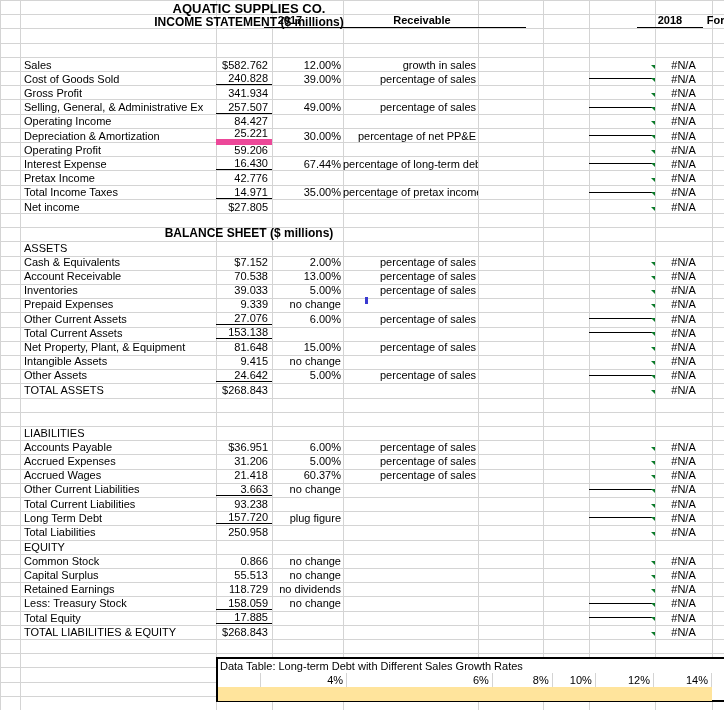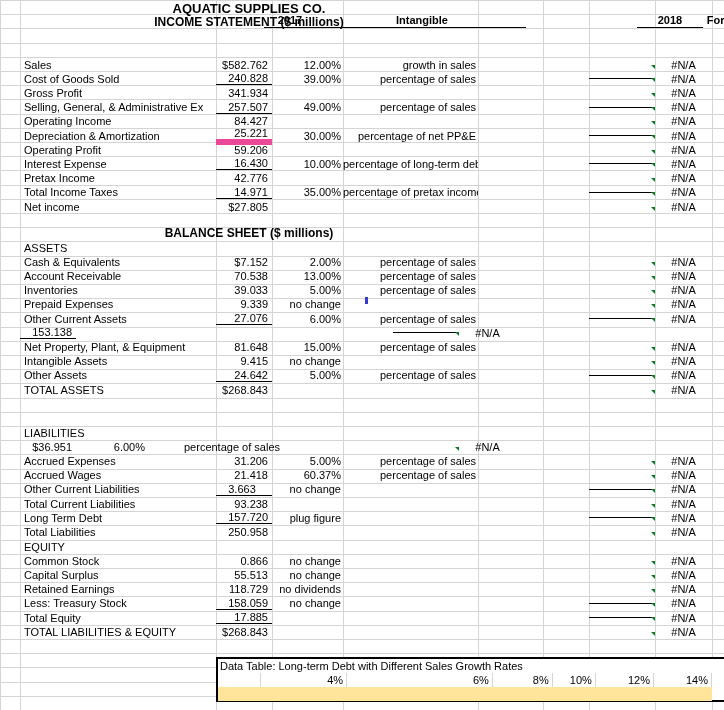--- a/index.html
+++ b/index.html
@@ -124,21 +124,21 @@
       <div class="vl" style="left:712px"></div>
     </div>
 
   <div class="title t1" style="top:1px;">AQUATIC SUPPLIES CO.</div>
   <div class="title t2" style="top:15px;">INCOME STATEMENT ($ millions)</div>
 
   <div class="row" style="top:14px;padding-left:48px;">
     <div class="c-gut"></div>
     <div class="c-lbl"></div>
     <div class="c-2017 hdr">2017</div>
-    <div class="c-pct hdr" style="width:206px;flex:0 0 206px;">Intangible</div>
+    <div class="c-pct hdr" style="width:206px;flex:0 0 206px;">Receivable</div>
     <div class="c-e1"></div>
     <div class="c-e2"></div>
     <div class="c-2018 hdr">2018</div>
     <div class="c-frm hdr" style="border-bottom:none;font-weight:bold;">Formulas</div>
   </div>
 
   <div id="rows-host">
       <div class="row" style="top:57.5px">
         <div class="c-gut"></div>
         <div class="c-lbl">Sales</div>
@@ -227,21 +227,21 @@
         <div class="c-e2"></div>
         <div class="c-2018 yellow" style="">
           <span class="tri"></span>
         </div>
         <div class="c-frm">#N/A</div>
       </div>
       <div class="row" style="top:156.9px">
         <div class="c-gut"></div>
         <div class="c-lbl">Interest Expense</div>
         <div class="c-2017" style="border-bottom:1px solid #000;">16.430</div>
-        <div class="c-pct">10.00%</div>
+        <div class="c-pct">67.44%</div>
         <div class="c-desc">percentage of long-term debt</div>
         <div class="c-e1"></div>
         <div class="c-e2"></div>
         <div class="c-2018 yellow" style="border-bottom:1px solid #000;">
           <span class="tri"></span>
         </div>
         <div class="c-frm">#N/A</div>
       </div>
       <div class="row" style="top:171.1px">
         <div class="c-gut"></div>
@@ -346,20 +346,21 @@
         <div class="c-desc">percentage of sales</div>
         <div class="c-e1"></div>
         <div class="c-e2"></div>
         <div class="c-2018 yellow" style="border-bottom:1px solid #000;">
           <span class="tri"></span>
         </div>
         <div class="c-frm">#N/A</div>
       </div>
       <div class="row" style="top:325.7px">
         <div class="c-gut"></div>
+        <div class="c-lbl">   Total Current Assets</div>
         <div class="c-2017" style="border-bottom:1px solid #000;">153.138</div>
         <div class="c-pct"></div>
         <div class="c-desc"></div>
         <div class="c-e1"></div>
         <div class="c-e2"></div>
         <div class="c-2018 yellow" style="border-bottom:1px solid #000;">
           <span class="tri"></span>
         </div>
         <div class="c-frm">#N/A</div>
       </div>
@@ -414,20 +415,21 @@
           <span class="tri"></span>
         </div>
         <div class="c-frm">#N/A</div>
       </div>
       <div class="row" style="top:425.5px">
         <div class="c-gut"></div>
         <div class="c-lbl secthead">LIABILITIES</div>
       </div>
       <div class="row" style="top:439.7px">
         <div class="c-gut"></div>
+        <div class="c-lbl">Accounts Payable</div>
         <div class="c-2017" style="">$36.951</div>
         <div class="c-pct">6.00%</div>
         <div class="c-desc">percentage of sales</div>
         <div class="c-e1"></div>
         <div class="c-e2"></div>
         <div class="c-2018 yellow" style="">
           <span class="tri"></span>
         </div>
         <div class="c-frm">#N/A</div>
       </div>
@@ -453,21 +455,21 @@
         <div class="c-e1"></div>
         <div class="c-e2"></div>
         <div class="c-2018 yellow" style="">
           <span class="tri"></span>
         </div>
         <div class="c-frm">#N/A</div>
       </div>
       <div class="row" style="top:482.3px">
         <div class="c-gut"></div>
         <div class="c-lbl">Other Current Liabilities</div>
-        <div class="c-2017" style="border-bottom:1px solid #000;text-align:center;">3.663</div>
+        <div class="c-2017" style="border-bottom:1px solid #000;">3.663</div>
         <div class="c-pct">no change</div>
         <div class="c-desc"></div>
         <div class="c-e1"></div>
         <div class="c-e2"></div>
         <div class="c-2018 yellow" style="border-bottom:1px solid #000;">
           <span class="tri"></span>
         </div>
         <div class="c-frm">#N/A</div>
       </div>
       <div class="row" style="top:496.5px">

